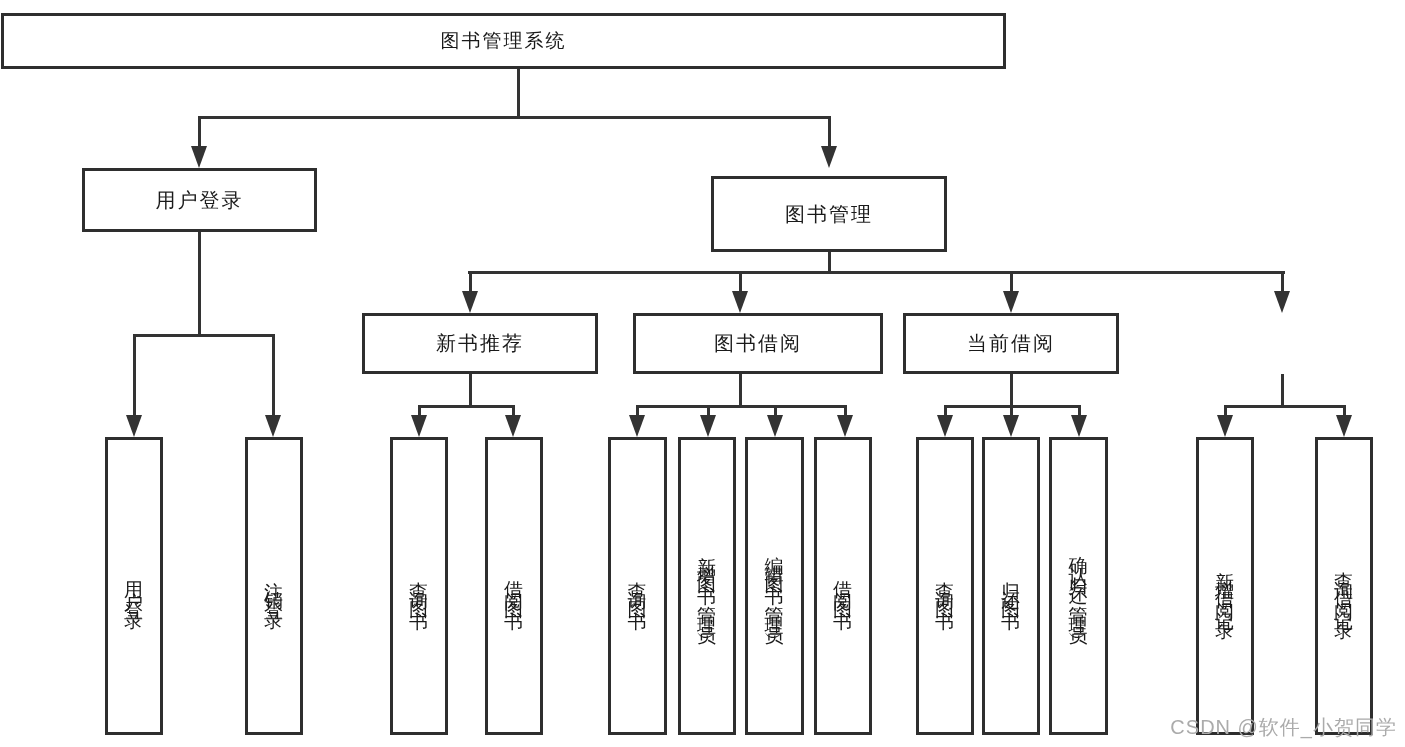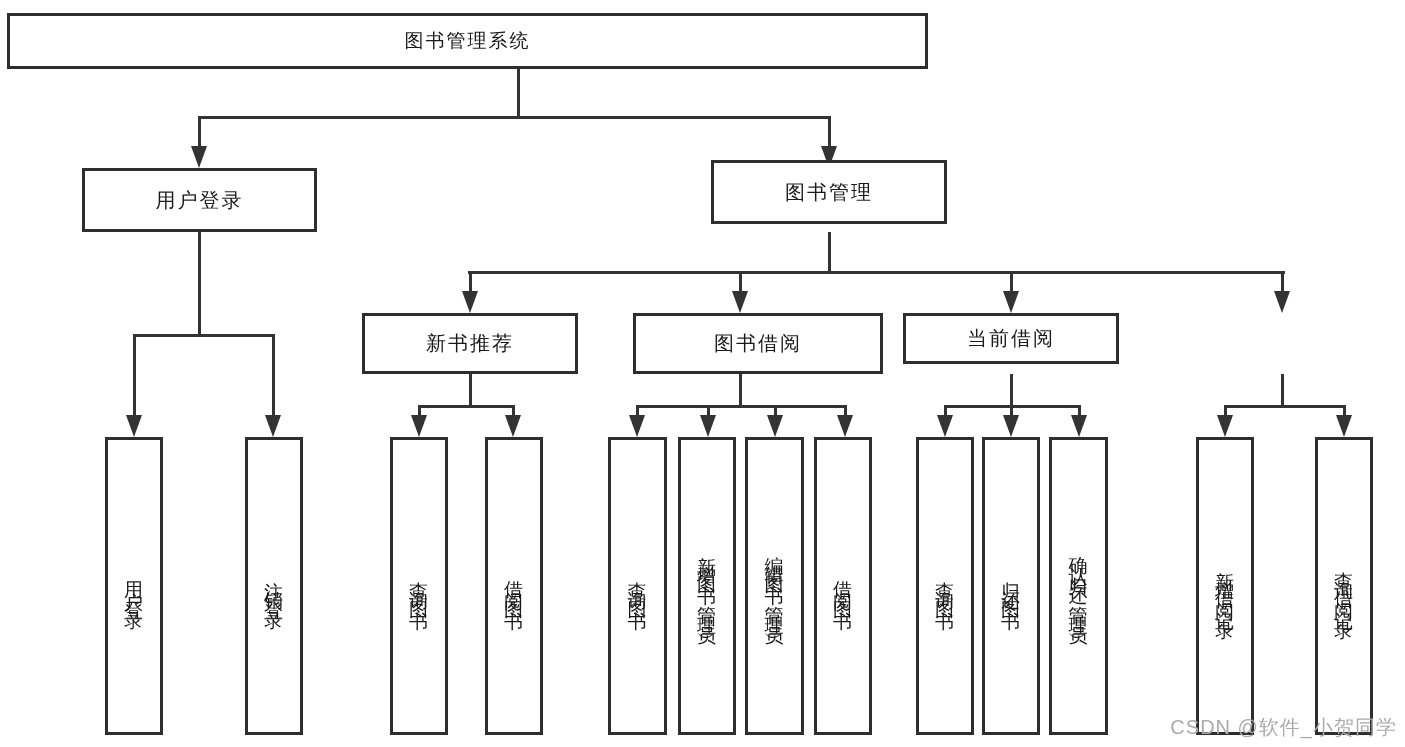--- a/index.html
+++ b/index.html
@@ -87,38 +87,38 @@
   <div class="vline" style="left:1078px;top:405px;width:3px;height:14px;"></div>
   <div class="arrowhead" style="left:1071px;top:415px;"></div>
 
   <div class="vline" style="left:1281px;top:374px;width:3px;height:33px;"></div>
   <div class="hline" style="left:1224px;top:405px;width:121px;height:3px;"></div>
   <div class="vline" style="left:1224px;top:405px;width:3px;height:14px;"></div>
   <div class="arrowhead" style="left:1217px;top:415px;"></div>
   <div class="vline" style="left:1343px;top:405px;width:3px;height:14px;"></div>
   <div class="arrowhead" style="left:1336px;top:415px;"></div>
 
-  <div class="node root-node" style="left:7px;top:13px;width:921px;height:56px;">
+  <div class="node root-node" style="left:1px;top:13px;width:1005px;height:56px;">
     <span>图书管理系统</span>
   </div>
 
   <div class="node hlabel" style="left:82px;top:168px;width:235px;height:64px;">
     <span>用户登录</span>
   </div>
-  <div class="node hlabel" style="left:711px;top:160px;width:236px;height:64px;">
+  <div class="node hlabel" style="left:711px;top:176px;width:236px;height:76px;">
     <span>图书管理</span>
   </div>
 
-  <div class="node hlabel" style="left:362px;top:313px;width:216px;height:61px;">
+  <div class="node hlabel" style="left:362px;top:313px;width:236px;height:61px;">
     <span>新书推荐</span>
   </div>
   <div class="node hlabel" style="left:633px;top:313px;width:250px;height:61px;">
     <span>图书借阅</span>
   </div>
-  <div class="node hlabel" style="left:903px;top:313px;width:216px;height:51px;">
+  <div class="node hlabel" style="left:903px;top:313px;width:216px;height:61px;">
     <span>当前借阅</span>
   </div>
 
   <div class="node vnode" style="left:105px;top:437px;width:58px;height:298px;">
     <span class="vlabel">用户登录</span>
   </div>
   <div class="node vnode" style="left:245px;top:437px;width:58px;height:298px;">
     <span class="vlabel">注销登录</span>
   </div>
 

